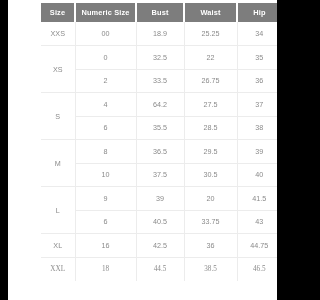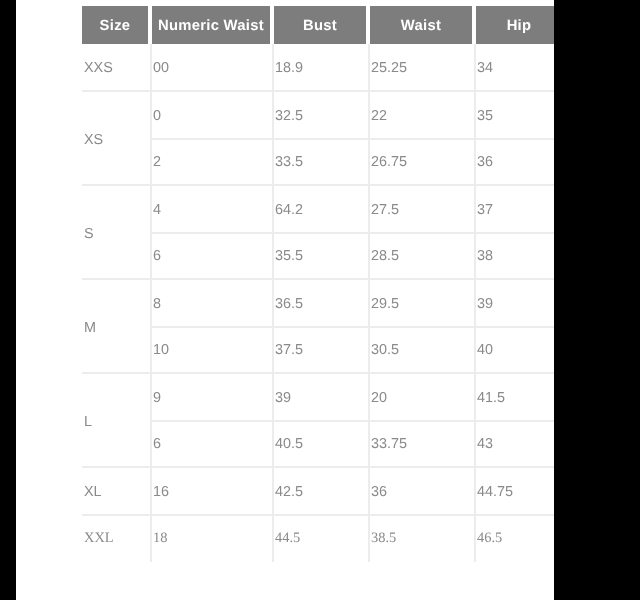--- a/index.html
+++ b/index.html
@@ -64,20 +64,21 @@
     height: 19px;
     padding: 0 1px;
     border-right: 2px solid #ffffff;
     letter-spacing: 0.15px;
   }
   table.size-chart th:last-child { border-right: none; }
 
   table.size-chart td {
     color: #8a8a8a;
     font-size: 7.2px;
+    text-align: center;
     height: 23.5px;
     border-bottom: 1px solid #ececec;
     border-right: 1px solid #ececec;
     padding: 0 1px;
     background: #ffffff;
   }
   table.size-chart td:last-child { border-right: none; }
   table.size-chart tr:last-child td { border-bottom: none; font-family: Liberation Serif, serif; }
 
   td.size-label {
@@ -103,21 +104,21 @@
       <colgroup>
         <col class="c-size">
         <col class="c-numeric">
         <col class="c-bust">
         <col class="c-waist">
         <col class="c-hip">
       </colgroup>
       <thead>
         <tr>
           <th>Size</th>
-          <th>Numeric Waist</th>
+          <th>Numeric Size</th>
           <th>Bust</th>
           <th>Waist</th>
           <th>Hip</th>
         </tr>
       </thead>
       <tbody id="size-chart-body">
           <tr>
             <td class="size-label" rowspan="1">XXS</td>
             <td>00</td>
             <td>18.9</td>

